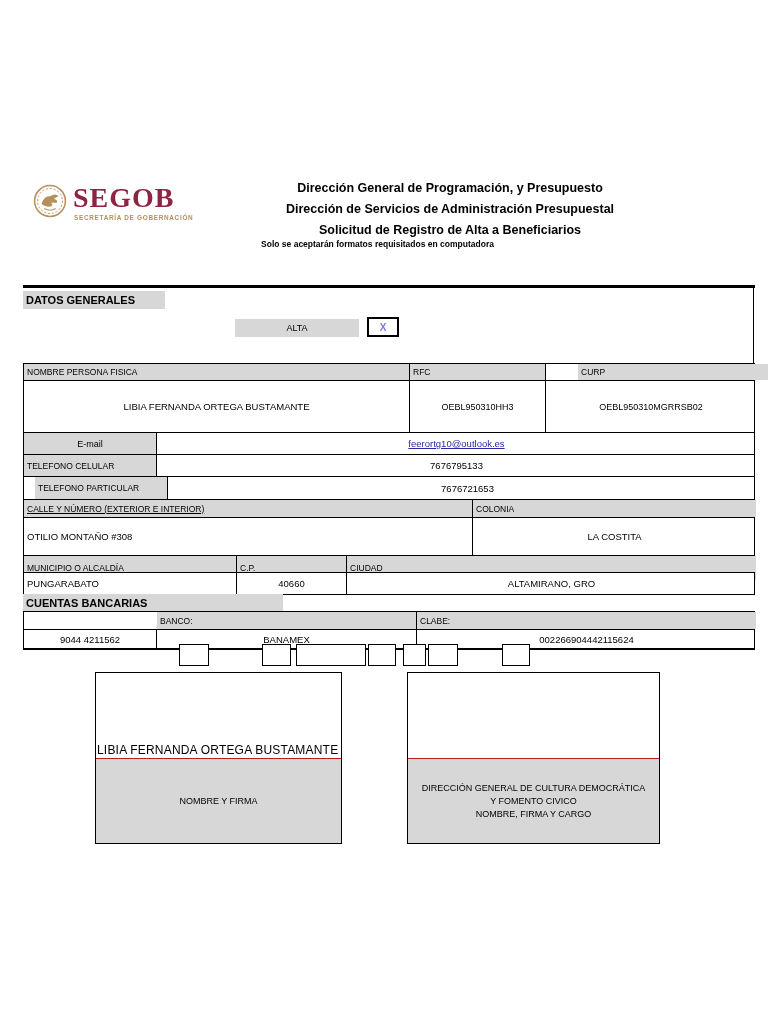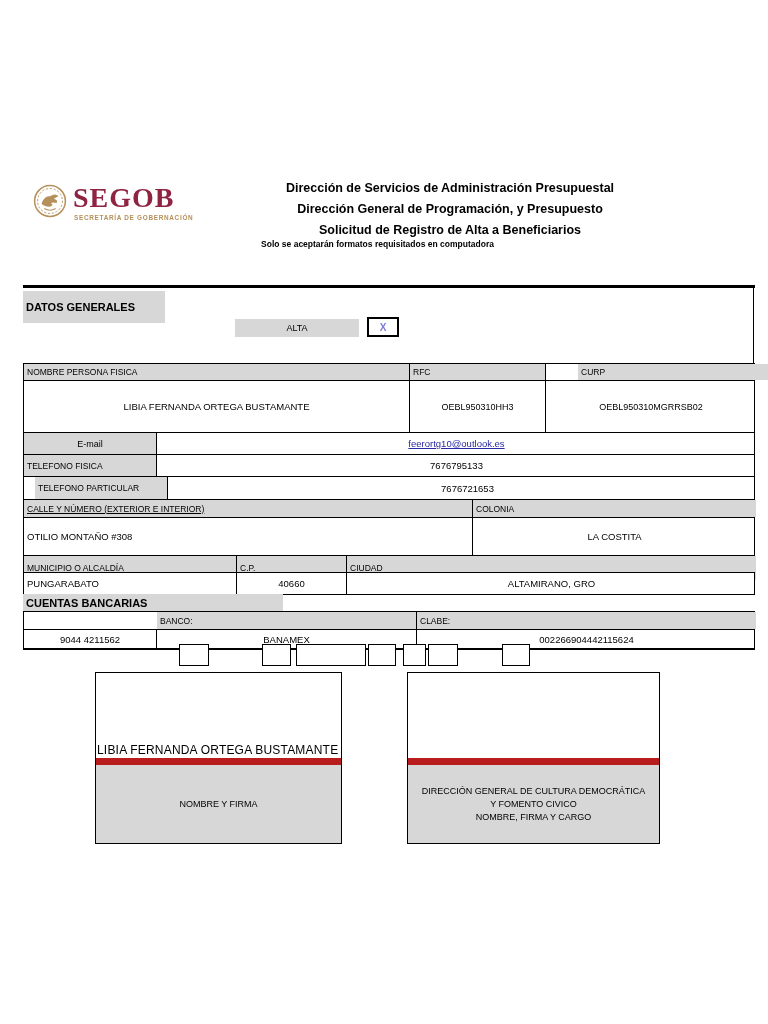--- a/index.html
+++ b/index.html
@@ -31,47 +31,47 @@
   .val{font-size:9.5px;}
   .c{justify-content:center;}
   .l{padding-left:3px;}
   .link{color:var(--link);text-decoration:underline;cursor:pointer;}
   
   .mini{background:#fff;border:1px solid #000;z-index:5;}
   
   .sig{border:1px solid #000;background:#fff;display:flex;flex-direction:column;}
   .sig-top{flex:0 0 85px;position:relative;background:#fff;}
   .sig-name{position:absolute;bottom:1px;left:1px;font-size:12px;letter-spacing:0.2px;white-space:nowrap;}
-  .sig-bottom{flex:1 1 auto;background:var(--gray);border-top:7px solid #b91c1c;display:flex;flex-direction:column;align-items:center;justify-content:center;font-size:9px;line-height:13px;text-align:center;}
+  .sig-bottom{flex:1 1 auto;background:var(--gray);border-top:1px solid #b91c1c;display:flex;flex-direction:column;align-items:center;justify-content:center;font-size:9px;line-height:13px;text-align:center;}
 </style>
 </head>
 <body>
 
 <div class="abs" style="left:33px;top:184px;width:34px;height:34px;">
   <svg viewBox="0 0 36 36" width="34" height="34">
     <circle cx="18" cy="18" r="16.3" fill="none" stroke="var(--gold)" stroke-width="1.6"></circle>
     <circle cx="18" cy="18" r="13.2" fill="none" stroke="var(--gold)" stroke-width="0.9" stroke-dasharray="2.4 1.7"></circle>
     <path d="M9 21 Q12 12 18 13 Q24 9 27 13 Q24 14 22 16 Q27 17 25 20 Q21 19 19 20 Q23 23 17 24 Q12 24 9 21 Z" fill="var(--gold)"></path>
     <path d="M12 26 Q18 29.5 24 26" stroke="var(--gold)" fill="none" stroke-width="1.2"></path>
   </svg>
 </div>
 <div class="abs brand-word" style="left:73px;top:184px;">SEGOB</div>
 <div class="abs brand-tag" style="left:74px;top:214px;">SECRETARÍA DE GOBERNACIÓN</div>
 
 <div class="abs titles" style="left:180px;top:178px;">
+  <div>Dirección General de Programación, y Presupuesto</div>
   <div>Dirección de Servicios de Administración Presupuestal</div>
-  <div>Dirección General de Programación, y Presupuesto</div>
   <div>Solicitud de Registro de Alta a Beneficiarios</div>
 </div>
 <div class="abs note" style="left:95px;top:239px;">Solo se aceptarán formatos requisitados en computadora</div>
 
 <div class="abs thickline" style="left:23px;top:285px;width:732px;height:3px;"></div>
 <div class="abs vline" style="left:753px;top:288px;height:76px;"></div>
 
-<div class="abs secbar" style="left:23px;top:291px;width:142px;height:32px;">DATOS GENERALES</div>
+<div class="abs secbar" style="left:23px;top:291px;width:142px;height:18px;">DATOS GENERALES</div>
 
 <div class="abs altabox" style="left:235px;top:319px;width:124px;height:18px;">ALTA</div>
 <div class="abs checkbox" style="left:367px;top:317px;width:32px;height:20px;">X</div>
 
 <div class="abs row" style="top:363px;height:18px;">
   <div class="cell hdr" style="flex:0 0 386px;">NOMBRE PERSONA FISICA</div>
   <div class="cell hdr" style="flex:0 0 136px;">RFC</div>
   <div class="cell hdr" style="flex:0 0 210px;margin-left:32px;">CURP</div>
 </div>
 
@@ -82,21 +82,21 @@
 </div>
 
 <div class="abs row" style="top:432px;height:23px;">
   <div class="cell hdr c" style="flex:0 0 133px;padding-left:0;font-size:9px;">E-mail</div>
   <div class="cell val c" style="flex:0 0 599px;">
     <span class="link">feerortg10@outlook.es</span>
   </div>
 </div>
 
 <div class="abs row" style="top:454px;height:23px;">
-  <div class="cell hdr" style="flex:0 0 133px;">TELEFONO FISICA</div>
+  <div class="cell hdr" style="flex:0 0 133px;">TELEFONO CELULAR</div>
   <div class="cell val c" style="flex:0 0 599px;">7676795133</div>
 </div>
 
 <div class="abs row" style="top:476px;height:24px;padding-left:11px;">
   <div class="cell hdr" style="flex:0 0 133px;">TELEFONO PARTICULAR</div>
   <div class="cell val c" style="flex:0 0 599px;">7676721653</div>
 </div>
 
 <div class="abs row" style="top:499px;height:19px;">
   <div class="cell hdr" style="flex:0 0 449px;text-decoration:underline;">CALLE Y NÚMERO (EXTERIOR E INTERIOR)</div>

